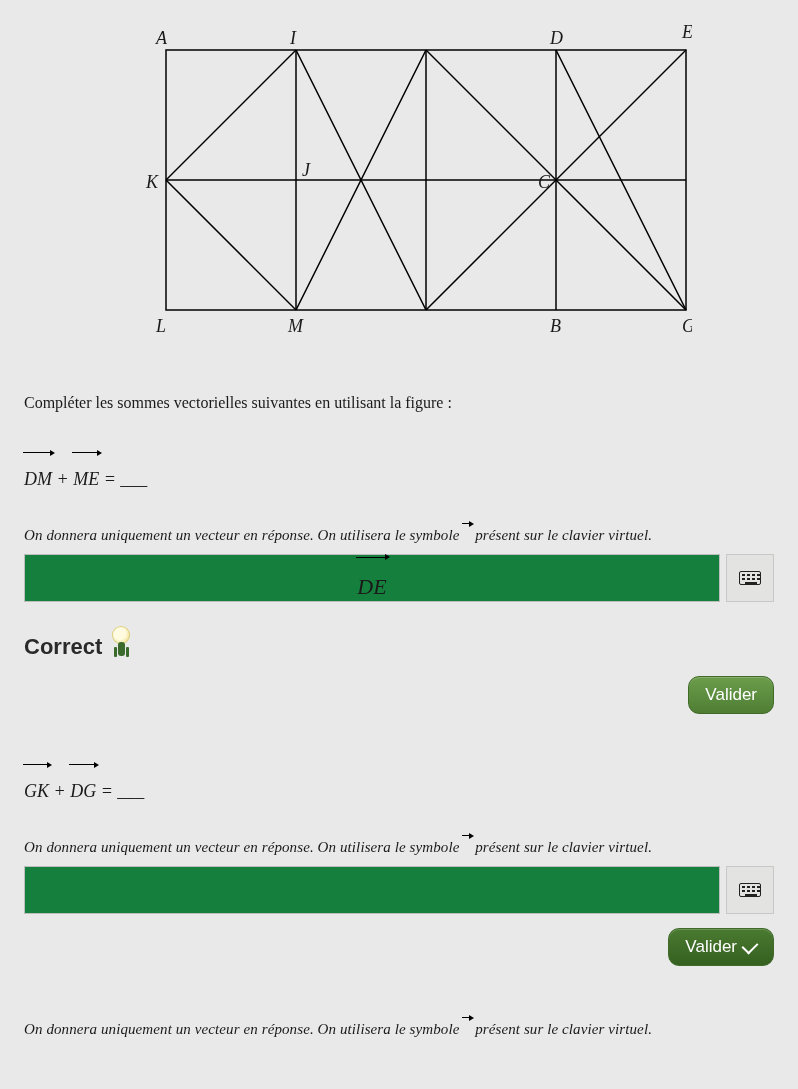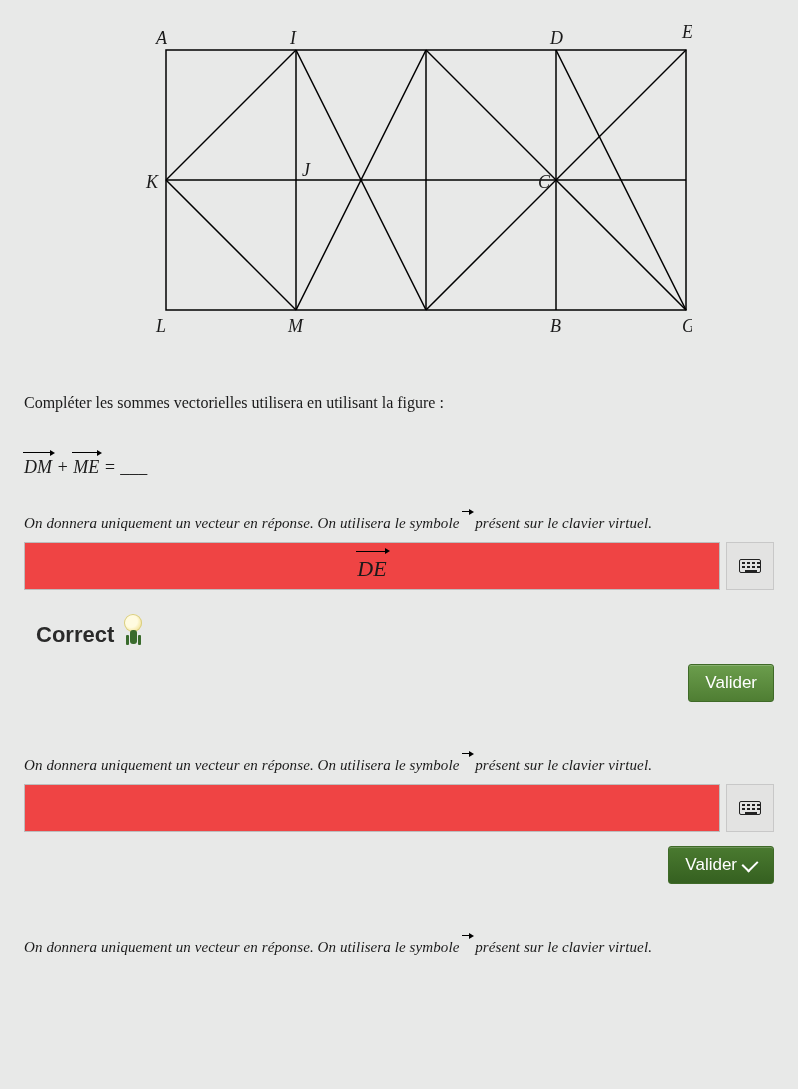--- a/index.html
+++ b/index.html
@@ -30,21 +30,21 @@
   }
   .eqline {
     font-size: 18px;
     font-style: italic;
     font-family: 'Times New Roman', serif;
     margin-bottom: 6px;
   }
   .vec {
     display: inline-block;
     position: relative;
-    padding-top: 5px;
+    padding-top: 17px;
   }
   .vec::before {
     content: "";
     position: absolute;
     top: 0px;
     left: -1px;
     right: -1px;
     height: 1.2px;
     background: #000;
   }
@@ -73,21 +73,21 @@
   .hint .vec::before { top:1px; }
   .hint .vec::after { top:-1.5px; }
   .answer-row {
     display: flex;
     align-items: stretch;
     gap: 6px;
   }
   .answer-box {
     flex: 1;
     border: 1px solid #bdbdbd;
-    background: #ef4444;
+    background: #15803d;
     height: 48px;
     display: flex;
     align-items: center;
     justify-content: center;
     font-family: 'Times New Roman', serif;
     font-style: italic;
     font-size: 22px;
   }
   .kbd-btn {
     width: 48px;
@@ -109,21 +109,21 @@
       linear-gradient(#222,#222) 7px 2px/3px 2px no-repeat,
       linear-gradient(#222,#222) 12px 2px/3px 2px no-repeat,
       linear-gradient(#222,#222) 17px 2px/3px 2px no-repeat,
       linear-gradient(#222,#222) 2px 6px/3px 2px no-repeat,
       linear-gradient(#222,#222) 7px 6px/3px 2px no-repeat,
       linear-gradient(#222,#222) 12px 6px/3px 2px no-repeat,
       linear-gradient(#222,#222) 17px 6px/3px 2px no-repeat,
       linear-gradient(#222,#222) 5px 10px/12px 2px no-repeat;
   }
   .correct-row {
-    margin: 30px 0 10px 12px;
+    margin: 30px 0 10px 0;
     display: flex;
     align-items: center;
     gap: 6px;
   }
   .correct-text {
     font-family: Candara, 'Segoe UI', sans-serif;
     font-size: 22px;
     font-weight: 600;
     color: #2a2a2a;
   }
@@ -159,21 +159,21 @@
   .btn-validate {
     display: inline-flex;
     align-items: center;
     gap: 6px;
     background: #5c8f3e;
     background: linear-gradient(#6b9d4c,#4f7e33);
     color: #fff;
     font-family: 'Segoe UI', Arial, sans-serif;
     font-size: 17px;
     padding: 8px 16px;
-    border-radius: 3px;
+    border-radius: 11px;
     border: 1px solid #3f6a28;
     cursor: pointer;
     box-shadow: 0 1px 0 rgba(255,255,255,0.2) inset;
   }
   .btn-validate.dark {
     background: linear-gradient(#4a7a30,#356020);
   }
   .check {
     width: 14px;
     height: 10px;
@@ -226,21 +226,21 @@
       <text x="196" y="156">J</text>
       <text x="432" y="168">C</text>
       <text x="590" y="168">F</text>
       <text x="50" y="312">L</text>
       <text x="182" y="312">M</text>
       <text x="444" y="312">B</text>
       <text x="576" y="312">G</text>
     </svg>
   </div>
 
-  <div class="instruction">Compléter les sommes vectorielles utilisera en utilisant la figure :</div>
+  <div class="instruction">Compléter les sommes vectorielles suivantes en utilisant la figure :</div>
 
   <div class="question-block">
     <div class="eqline">
       <span class="vec">DM</span>
       <span> + </span>
       <span class="vec">ME</span>
       <span> = ___</span>
     </div>
     <div class="hint">
       <span>On donnera uniquement un vecteur en réponse. On utilisera le symbole</span>
@@ -260,20 +260,26 @@
       <span class="flower-badge"></span>
     </div>
     <div class="validate-row">
       <div class="btn-validate">
         <span>Valider</span>
       </div>
     </div>
   </div>
 
   <div class="question-block">
+    <div class="eqline">
+      <span class="vec">GK</span>
+      <span> + </span>
+      <span class="vec">DG</span>
+      <span> = ___</span>
+    </div>
     <div class="hint">
       <span>On donnera uniquement un vecteur en réponse. On utilisera le symbole</span>
       <span class="vec">&nbsp;</span>
       <span>présent sur le clavier virtuel.</span>
     </div>
     <div class="answer-row">
       <div class="answer-box">
         <span></span>
       </div>
       <div class="kbd-btn">

